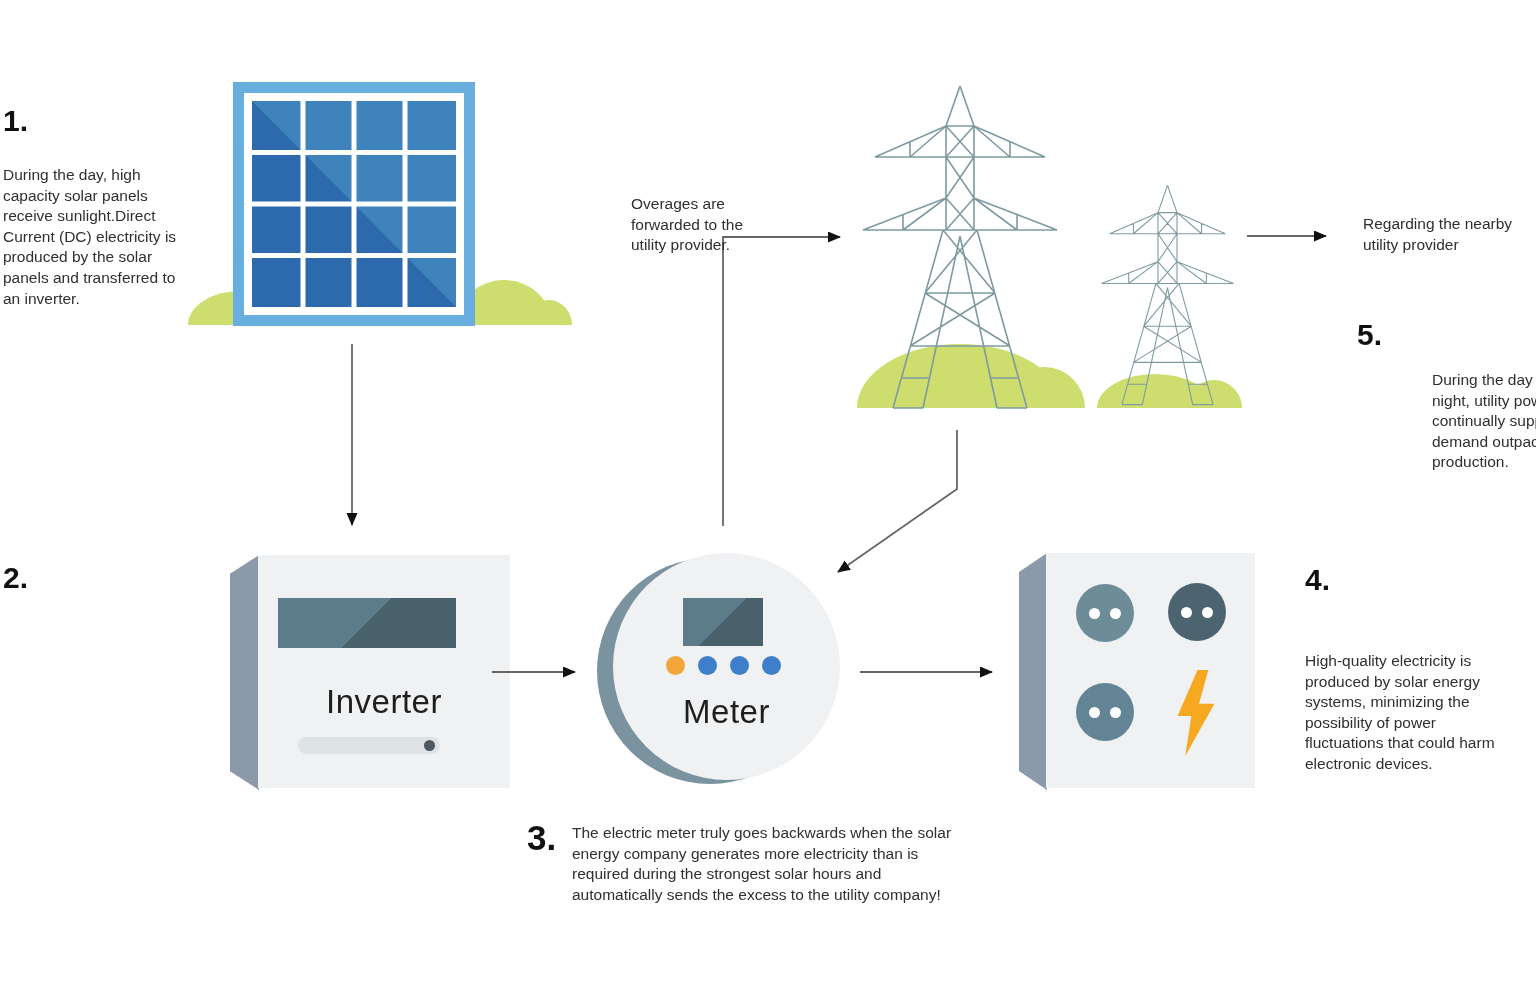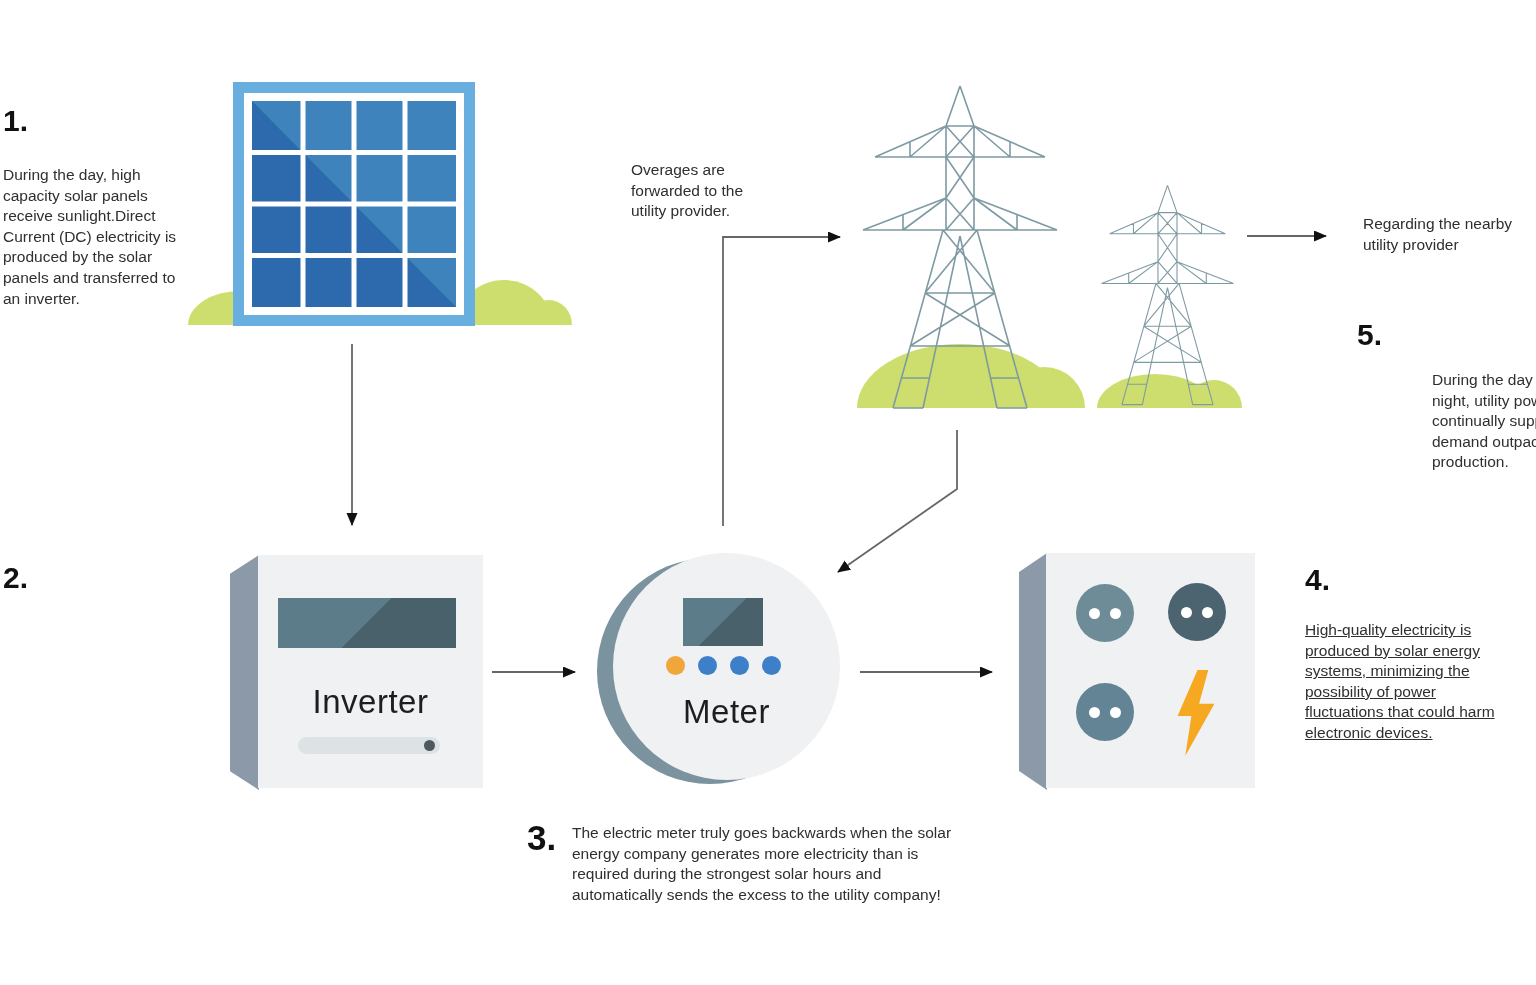--- a/index.html
+++ b/index.html
@@ -87,21 +87,21 @@
       </g>
     </svg>
   </div>
   <div class="abs" style="left:1096px;top:180px;">
     <svg width="143" height="228" viewBox="0 0 210 335">
       <use href="#pylon-shape"></use>
     </svg>
   </div>
 
   <div class="device-side abs" style="left:230px;top:555px;width:29px;height:235px;"></div>
-  <div class="device-face abs" style="left:258px;top:555px;width:225px;height:233px;">
+  <div class="device-face abs" style="left:258px;top:555px;width:252px;height:233px;">
     <div class="screen" style="left:20px;top:43px;width:178px;height:50px;"></div>
     <div class="device-label" style="top:128px;">Inverter</div>
     <div class="slider" style="left:40px;top:182px;width:142px;height:17px;">
       <div class="slider-knob"></div>
     </div>
   </div>
 
   <div class="circle abs" style="left:597px;top:558px;width:226px;height:226px;background:var(--meter_shadow,#7b929f);"></div>
   <div class="circle abs" style="left:613px;top:553px;width:227px;height:227px;background:var(--device_face,#f0f1f3);">
     <div class="screen" style="left:70px;top:45px;width:80px;height:48px;"></div>
@@ -153,21 +153,21 @@
 
   <div class="num abs" style="left:3px;top:106px;">1.</div>
   <div class="txt abs" style="left:3px;top:165px;width:190px;">During the day, high capacity solar panels receive sunlight.Direct Current (DC) electricity is produced by the solar panels and transferred to an inverter.</div>
 
   <div class="num abs" style="left:3px;top:563px;">2.</div>
 
   <div class="num num-lg abs" style="left:527px;top:820px;">3.</div>
   <div class="txt abs" style="left:572px;top:823px;width:404px;">The electric meter truly goes backwards when the solar energy company generates more electricity than is required during the strongest solar hours and automatically sends the excess to the utility company!</div>
 
   <div class="num abs" style="left:1305px;top:565px;">4.</div>
-  <div class="txt abs" style="left:1305px;top:620px;width:208px;text-decoration:underline;">High-quality electricity is produced by solar energy systems, minimizing the possibility of power fluctuations that could harm electronic devices.</div>
+  <div class="txt abs" style="left:1305px;top:651px;width:208px;">High-quality electricity is produced by solar energy systems, minimizing the possibility of power fluctuations that could harm electronic devices.</div>
 
   <div class="num abs" style="left:1357px;top:320px;">5.</div>
   <div class="txt abs" style="left:1432px;top:370px;width:180px;">During the day and at night, utility power is continually supplied when demand outpaces solar production.</div>
 
-  <div class="txt abs" style="left:631px;top:160px;width:118px;">Overages are forwarded to the utility provider.</div>
+  <div class="txt abs" style="left:631px;top:194px;width:118px;">Overages are forwarded to the utility provider.</div>
   <div class="txt abs" style="left:1363px;top:214px;width:180px;">Regarding the nearby utility provider</div>
 
 </div>
 
 </body></html>

